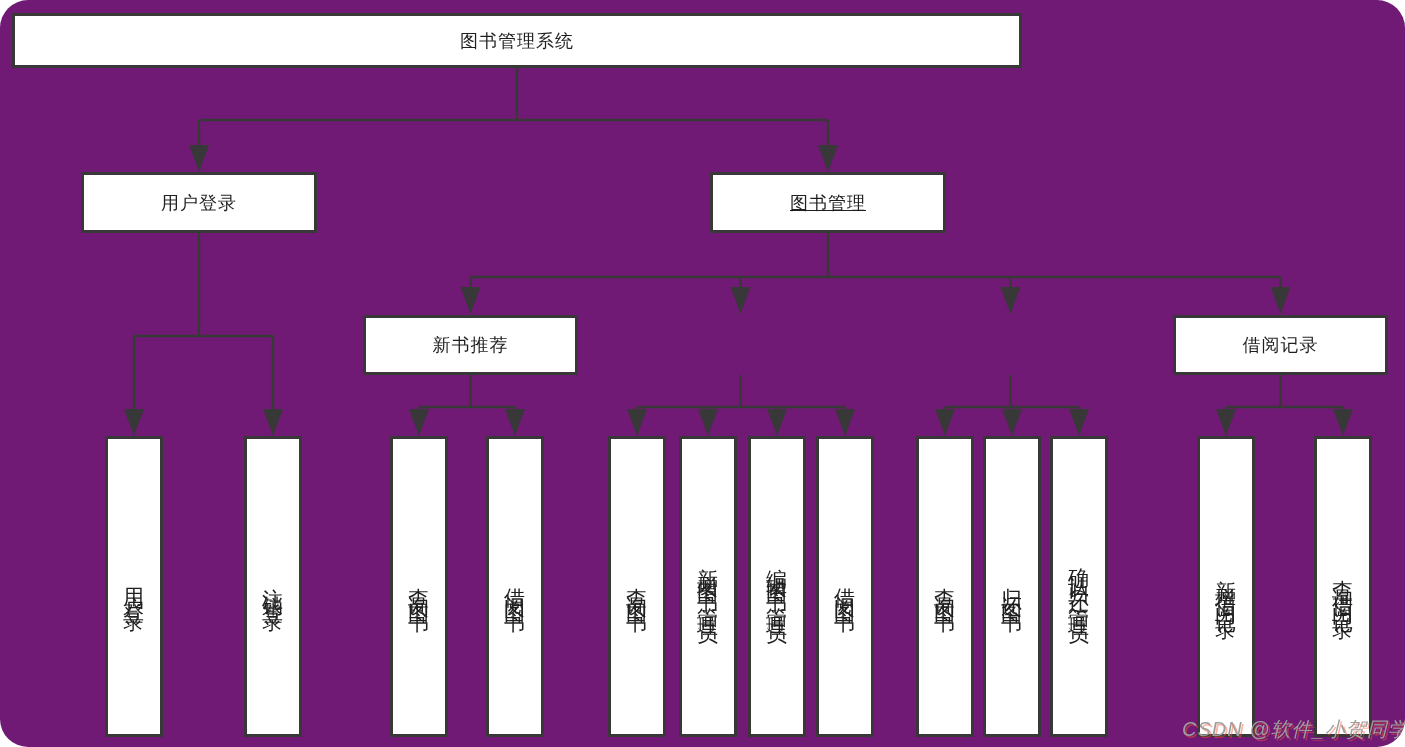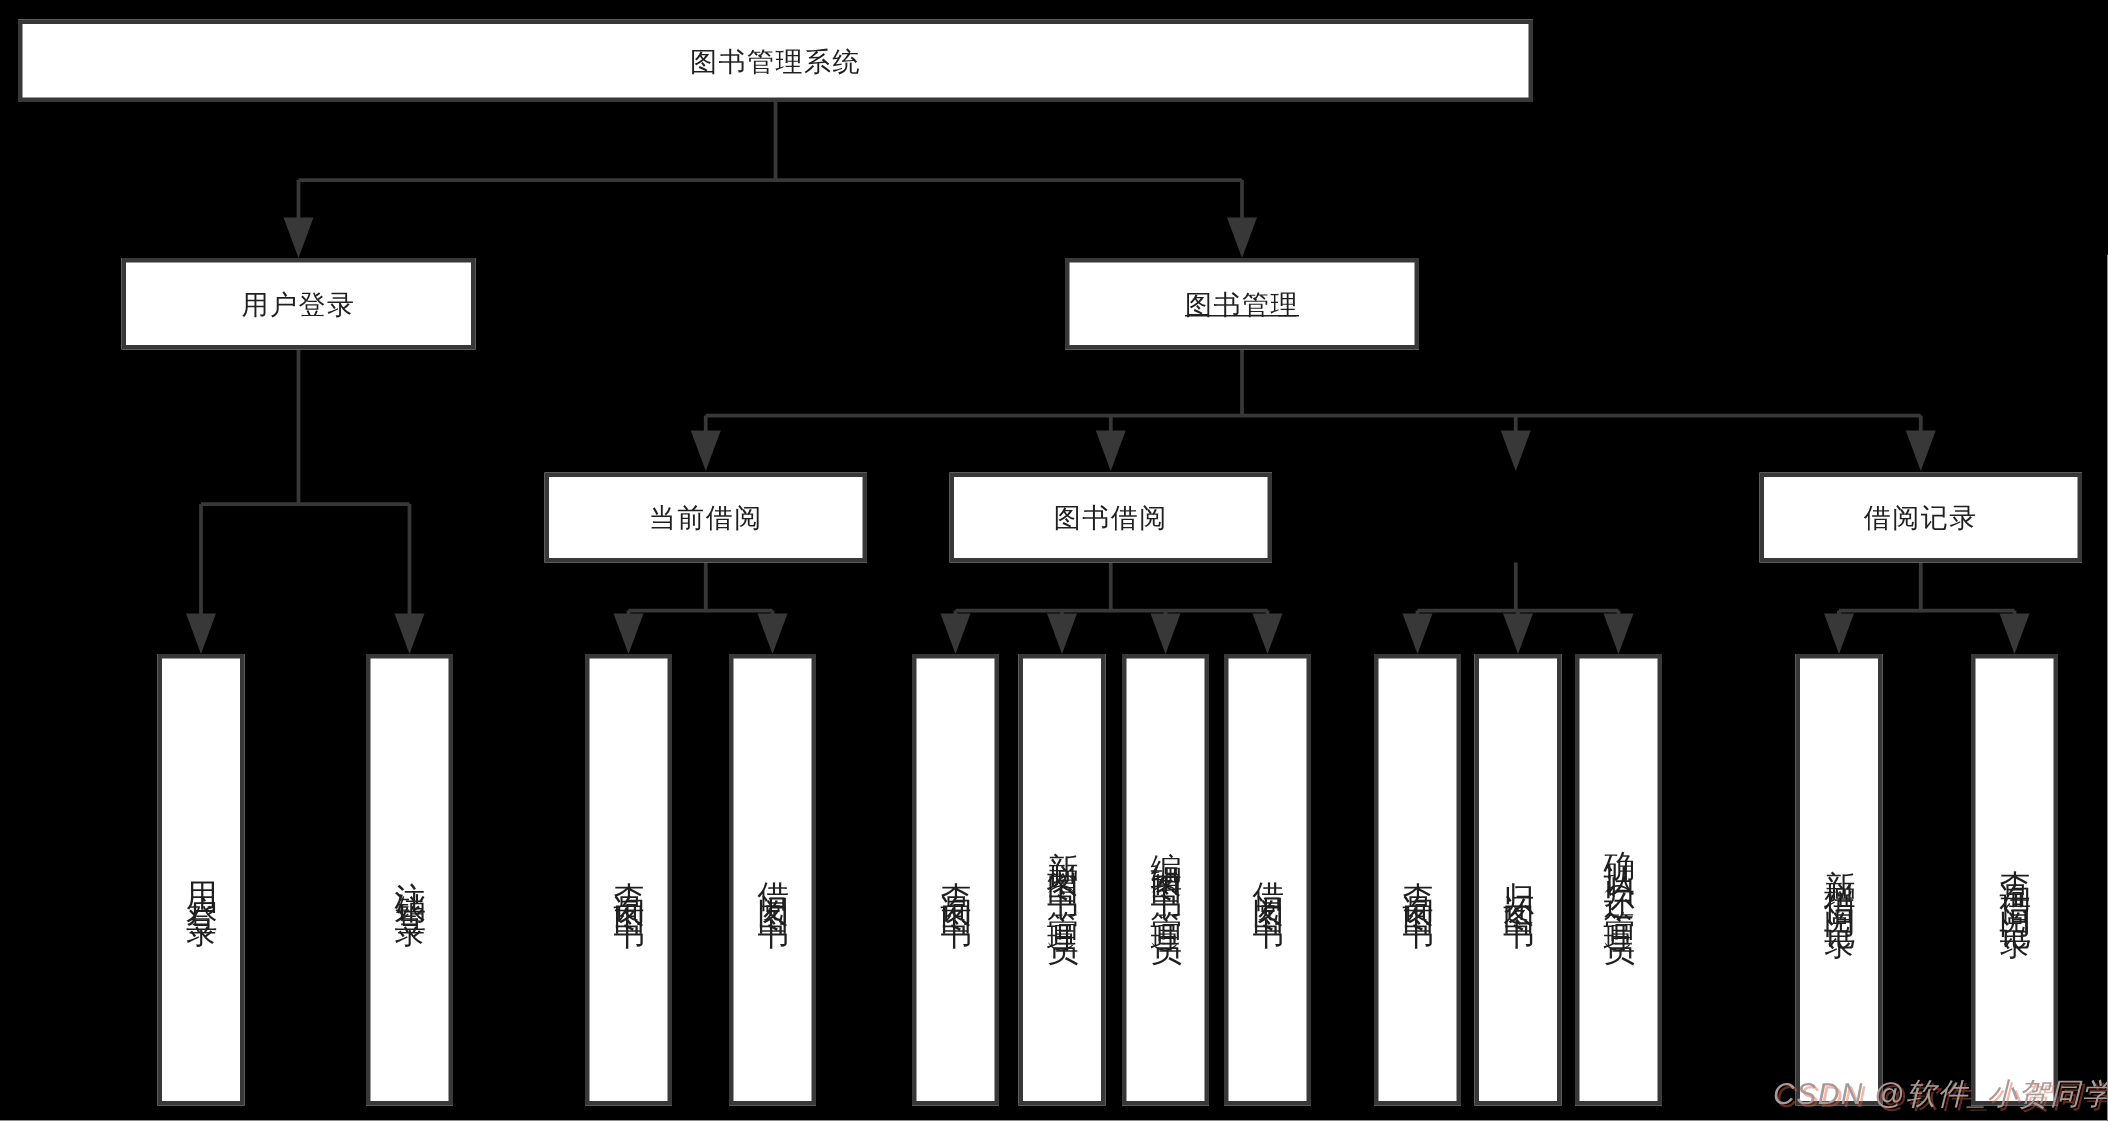--- a/index.html
+++ b/index.html
@@ -1,22 +1,23 @@
 <!DOCTYPE html>
 <html><head>
 <meta charset="utf-8">
 <style>
   html, body { margin: 0; padding: 0; background: #ffffff; }
   .stage {
     position: relative;
     width: 1405px;
     height: 747px;
-    background: #000000;
+    background: #701a75;
     font-family: "Liberation Sans", "DejaVu Sans", sans-serif;
     overflow: hidden;
+    border-radius: 28px;
   }
   .connectors {
     position: absolute;
     left: 0; top: 0;
     width: 1405px; height: 747px;
     z-index: 1;
   }
   .hnode {
     position: absolute;
     box-sizing: border-box;
@@ -99,22 +100,21 @@
       <polygon points="1216,409 1236,409 1226,436"></polygon>
       <polygon points="1333,409 1353,409 1343,436"></polygon>
     </g>
   </svg>
 
   <div class="hnode" style="left:12px; top:13px; width:1010px; height:55px;">图书管理系统</div>
 
   <div class="hnode" style="left:81px; top:172px; width:236px; height:61px;">用户登录</div>
   <div class="hnode" style="left:710px; top:172px; width:236px; height:61px;text-decoration:underline;">图书管理</div>
 
-  <div class="hnode" style="left:363px; top:315px; width:215px; height:60px;">当前借阅</div>
-  <div class="hnode" style="left:633px; top:315px; width:215px; height:60px;">图书借阅</div>
+  <div class="hnode" style="left:363px; top:315px; width:215px; height:60px;">新书推荐</div>
   <div class="hnode" style="left:1173px; top:315px; width:215px; height:60px;">借阅记录</div>
 
   <div class="leaf" style="left:105px;">用户登录</div>
   <div class="leaf" style="left:244px;">注销登录</div>
 
   <div class="leaf" style="left:390px;">查询图书</div>
   <div class="leaf" style="left:486px;">借阅图书</div>
 
   <div class="leaf" style="left:608px;">查询图书</div>
   <div class="leaf" style="left:679px;">新增图书（管理员）</div>

